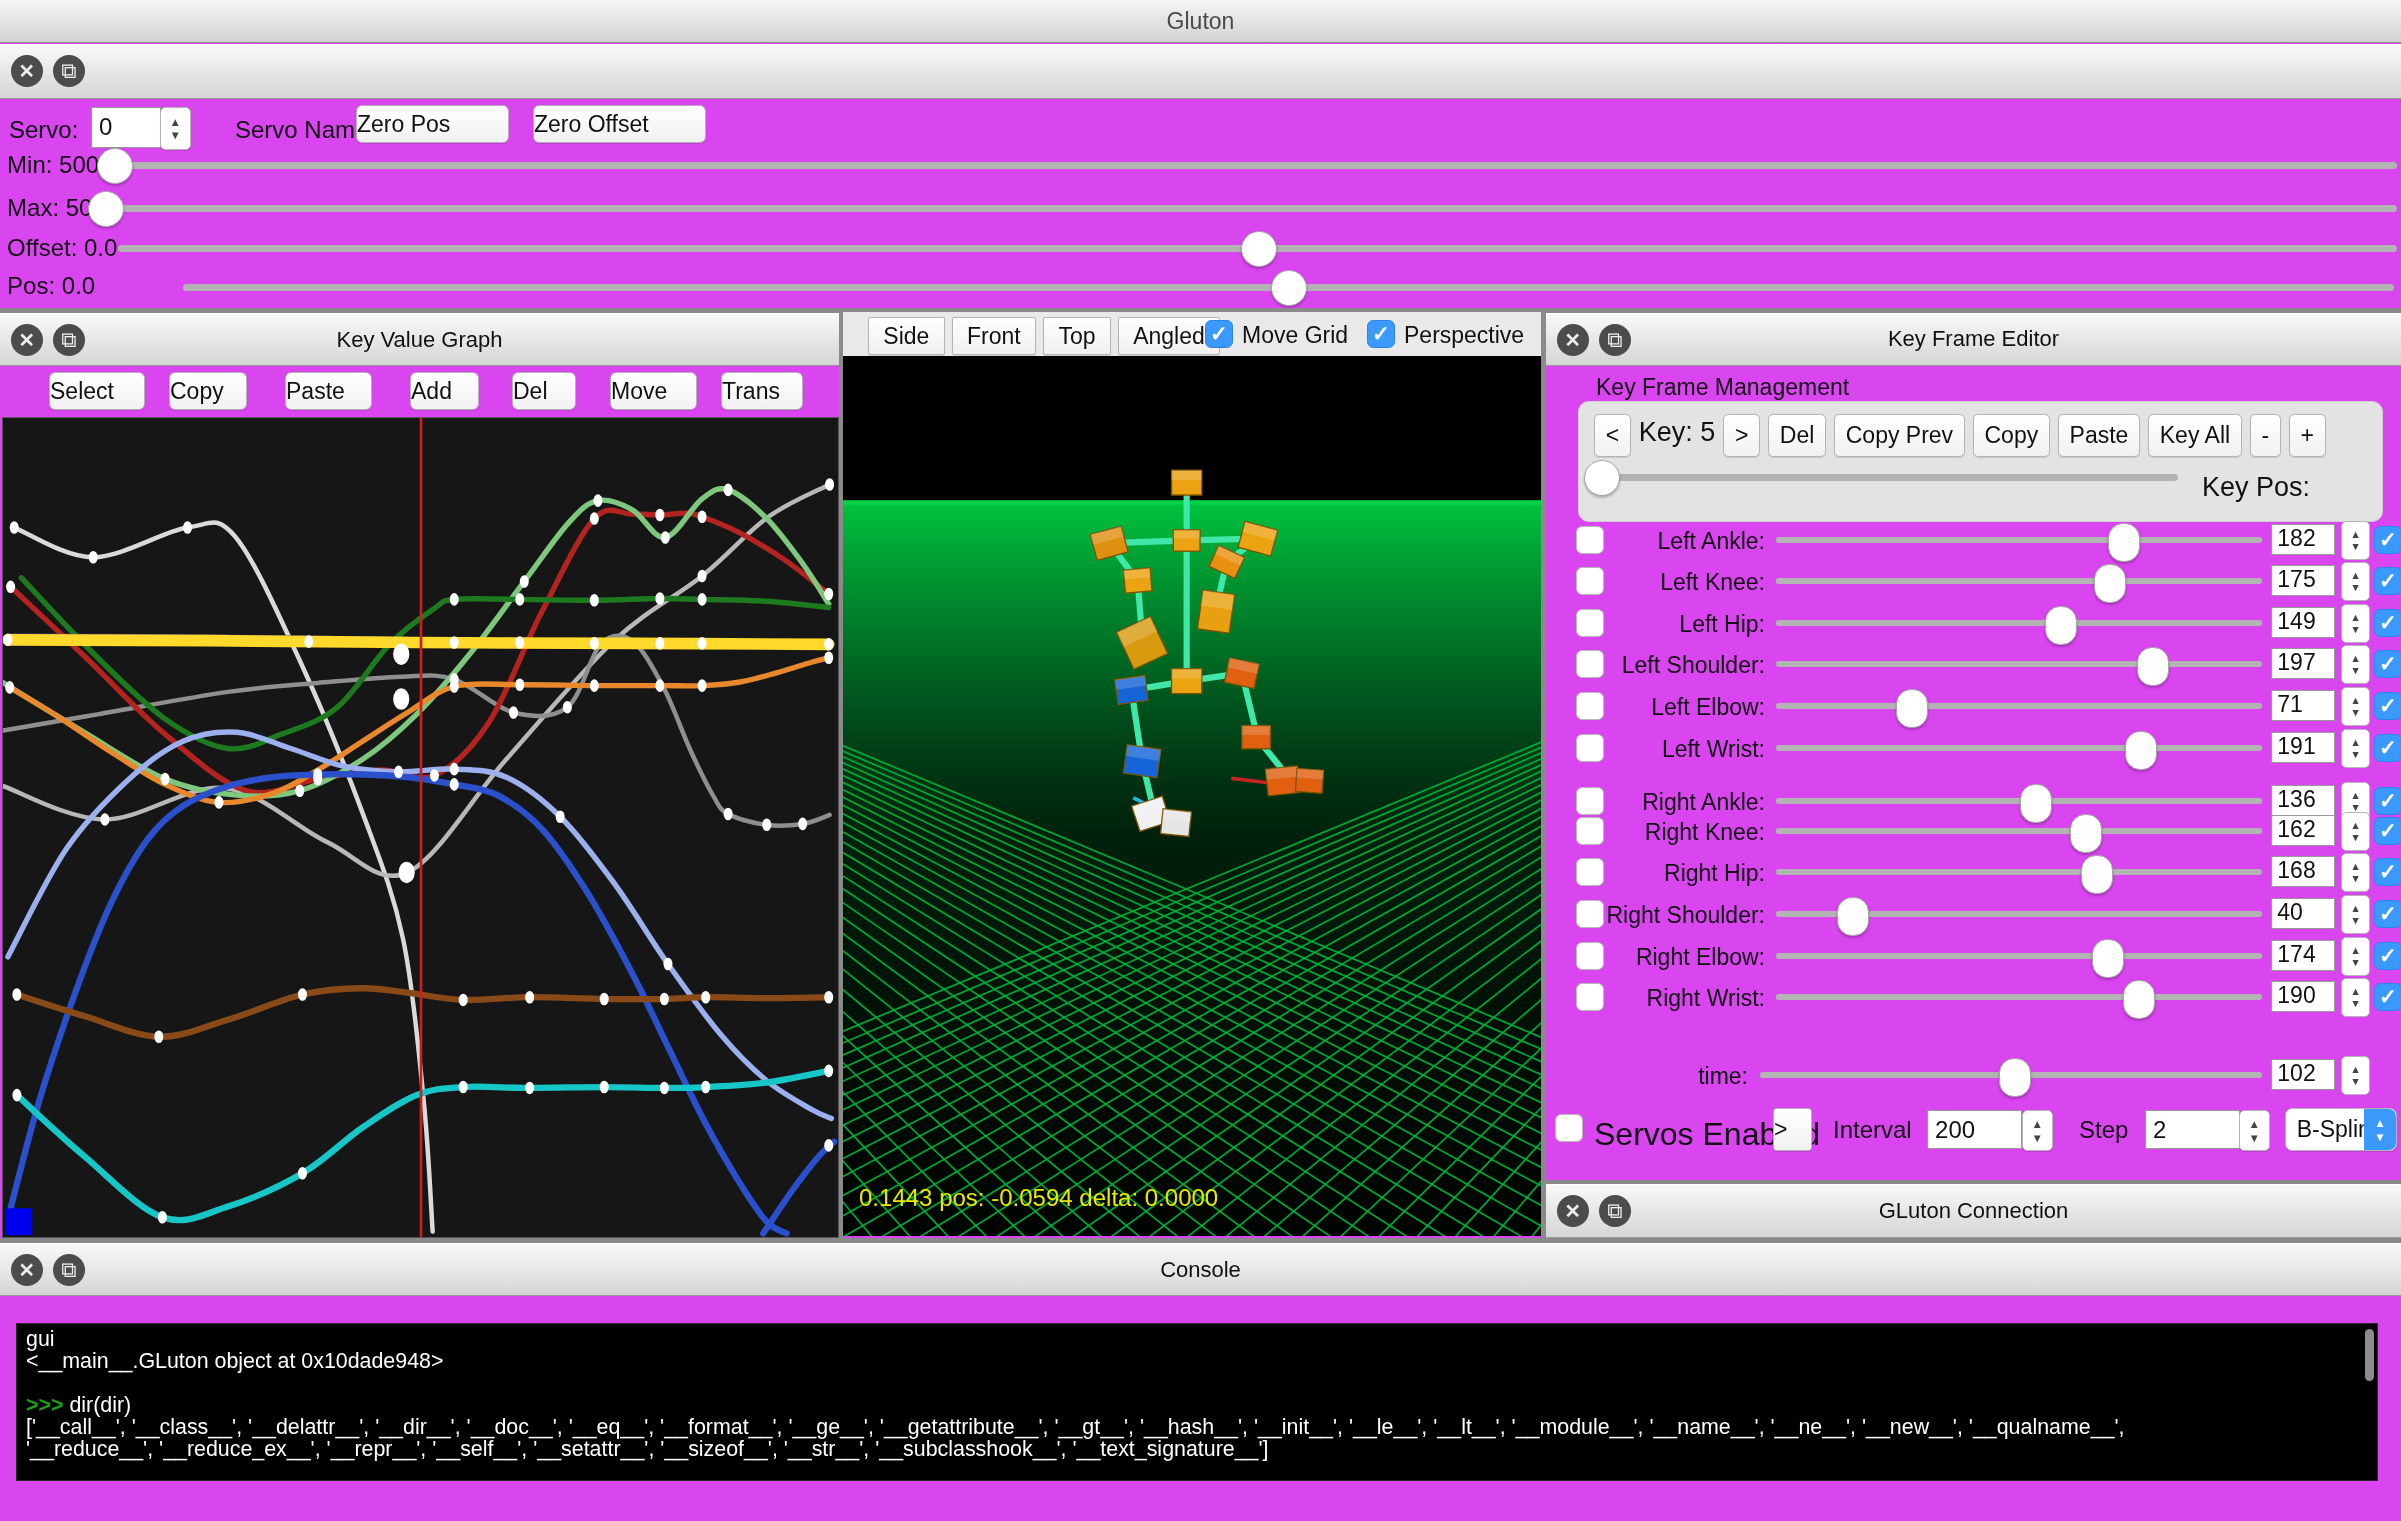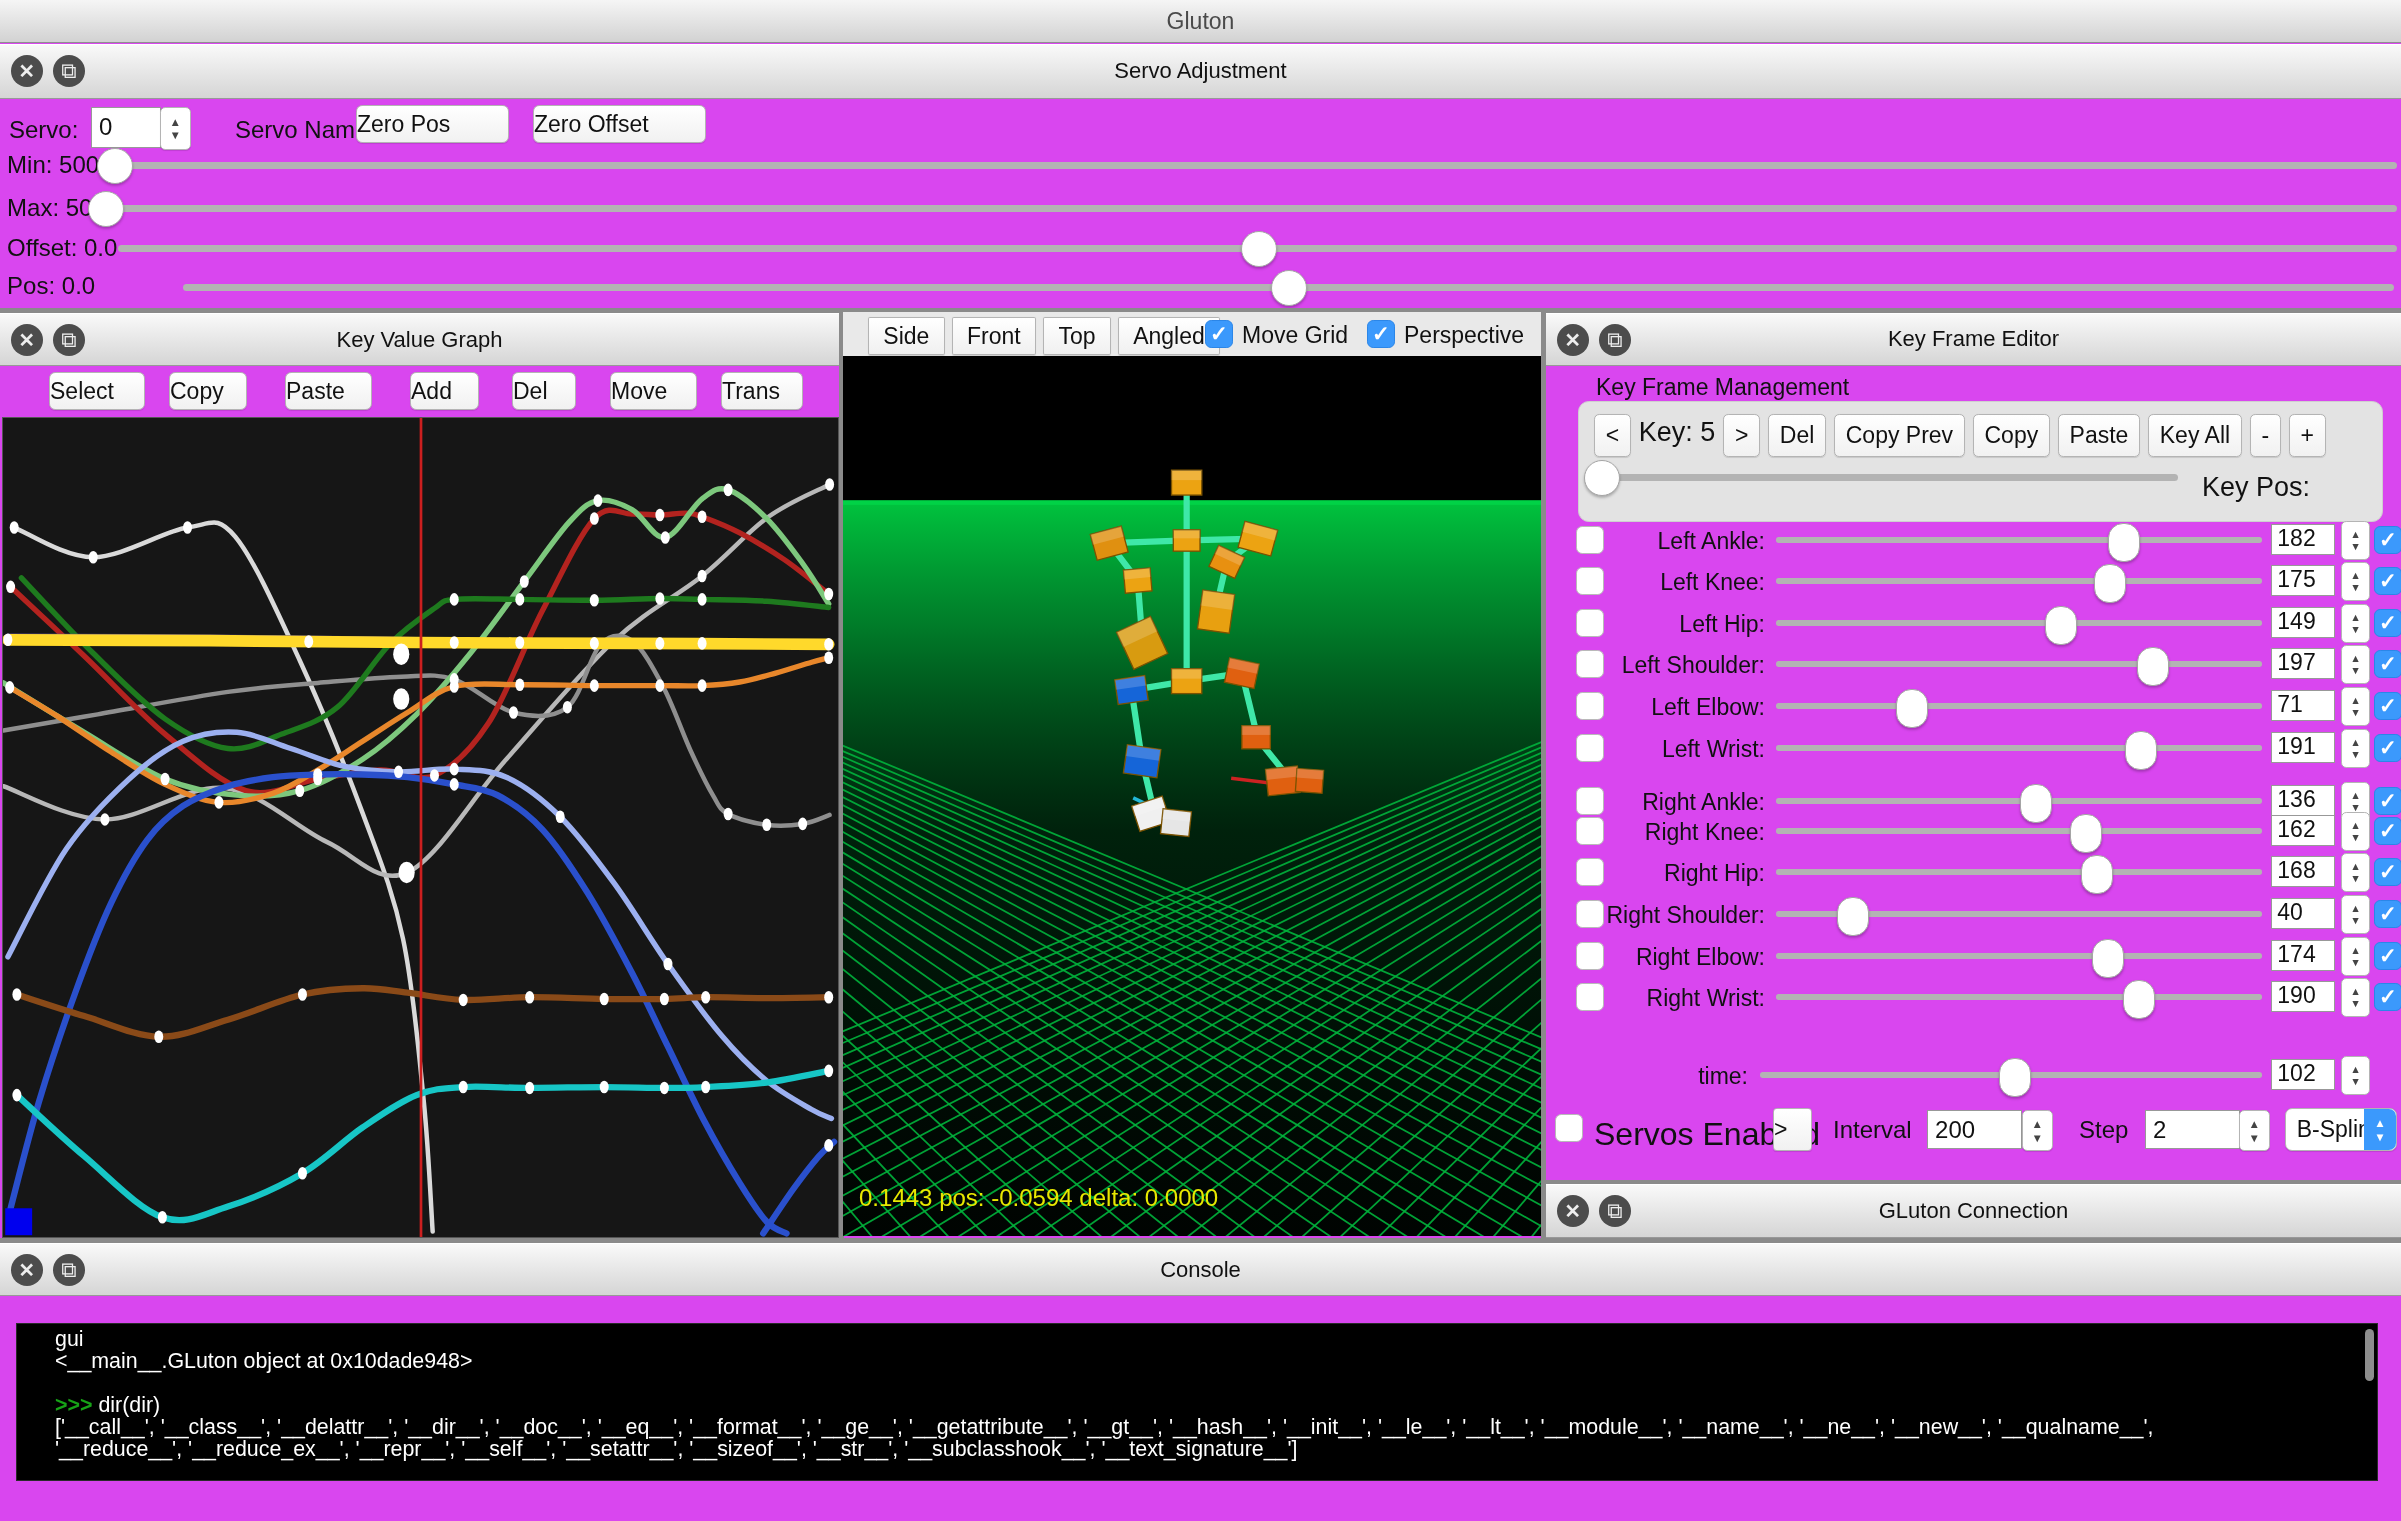--- a/index.html
+++ b/index.html
@@ -63,40 +63,39 @@
     border:0.9px solid #a5a5a5;box-shadow:0 1.8px 2.7px rgba(0,0,0,.25);}
   .jval{position:absolute;left:725px;top:4.5px;width:57px;height:29px;background:#fff;border:0.9px solid #989898;
     font-size:23px;padding-left:5.3px;}
   .jstep{position:absolute;left:795px;top:1.8px;width:27px;height:37px;background:#fff;border:0.9px solid #b4b4b4;
     border-radius:5.3px;display:flex;flex-direction:column;align-items:center;justify-content:center;
     color:#444;font-size:10.7px;line-height:12.5px;}
   .jcb2{left:828px;}
   
   .console-box{position:absolute;left:16px;top:1323px;width:2362px;height:158px;background:#000;
     border:0.9px solid #2a2a2a;box-sizing:border-box;overflow:hidden;color:#fff;font-size:21.4px;line-height:22px;padding:3.6px 9px;}
-  .cline{white-space:nowrap;margin-left:29px;}
+  .cline{white-space:nowrap;}
   .prompt{color:#17a317;font-weight:bold;}
   .cscroll{position:absolute;right:2.7px;top:4.5px;width:9.8px;height:52px;background:#8d8d8d;border-radius:5.3px;}
 </style>
 </head>
 <body>
 
 <div class="window">
 
   <div class="titlebar">
     <span class="tl" style="left:18.7px"></span>
     <span class="tl" style="left:47px"></span>
     <span class="tl" style="left:76px"></span>
     <div class="win-title">Gluton</div>
   </div>
 
   <div class="phead" style="left:0;top:44px;width:2401px;height:53px">
     <span class="cicon" style="left:10.7px">✕</span>
     <span class="cicon detach" style="left:53px">⧉</span>
-    <div class="ptitle">Servo Adjustment</div>
   </div>
   <div class="servo-body">
     <span class="lbl" style="left:9px;top:19.6px">Servo:</span>
     <div class="inputbox" style="left:91px;top:10.7px;width:61px;height:39px">
         <span>0</span>
       </div>
     <div class="stepper" style="left:160px;top:10.7px;height:41px">
         <span>▲</span>
         <span>▼</span>
       </div>

